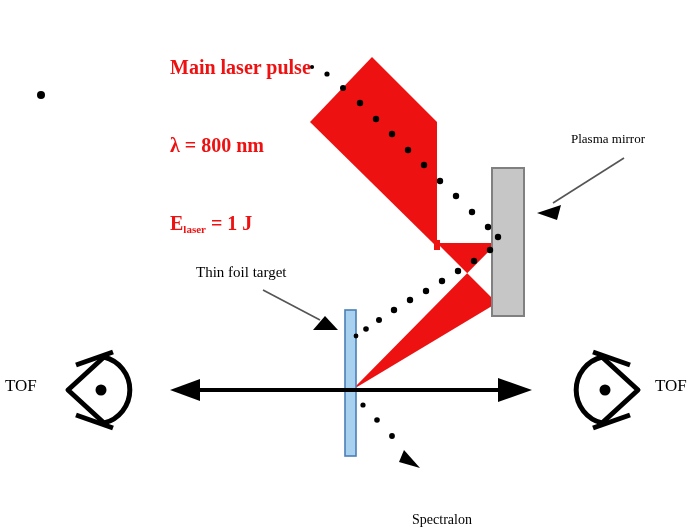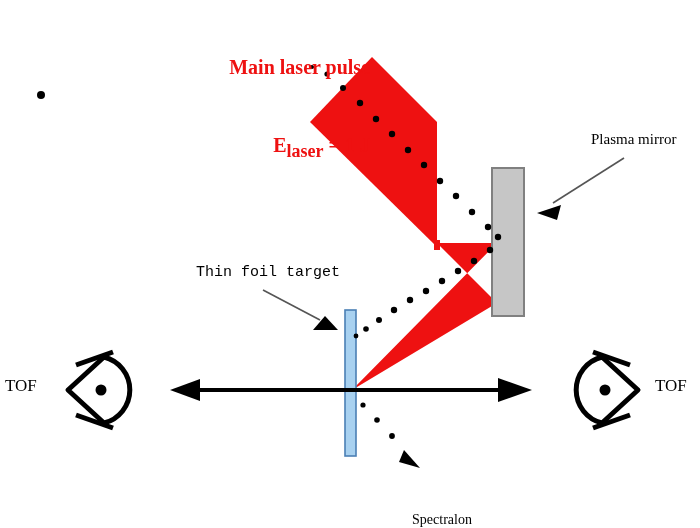--- a/index.html
+++ b/index.html
@@ -27,45 +27,44 @@
     white-space: pre;
     color: #000000;
     font-family: "Liberation Serif", "DejaVu Serif", serif;
   }
 
   
   #laser-caption {
     left: 170px;
     top: 2px;
     width: 200px;
-    text-align: right;
+    text-align: left;
     color: #ee1111;
     font-weight: bold;
     font-size: 20px;
     line-height: 26px;
   }
   #laser-caption .ln {
     display: block;
   }
   #laser-caption .sub {
-    font-size: 18px;
+    font-size: 11px;
     vertical-align: -0.25em;
   }
 
   
   #label-plasma-mirror {
-    left: 591px;
+    left: 571px;
     top: 131px;
-    font-size: 15px;
+    font-size: 13px;
   }
   #label-thin-foil {
     left: 196px;
     top: 264px;
     font-size: 15px;
-    font-family: Liberation Mono, monospace;
   }
   #label-spectralon {
     left: 387px;
     top: 472px;
     width: 110px;
     text-align: center;
     font-size: 14px;
     line-height: 19px;
   }
   #label-tof-left {
@@ -176,20 +175,21 @@
       <path d="M 638,390 L 602,357 A 34,34 0 0 0 602,423 Z" fill="#ffffff" stroke="#000000" stroke-width="5" stroke-linejoin="round"></path>
       <circle cx="605" cy="390" r="5.5" fill="#000000"></circle>
       <line x1="630" y1="365" x2="593" y2="352" stroke="#000000" stroke-width="5"></line>
       <line x1="630" y1="415" x2="593" y2="428" stroke="#000000" stroke-width="5"></line>
     </g>
 
   </svg>
 
   <div class="txt" id="laser-caption">
     <span class="ln">Main laser pulse</span>
+    <span class="ln">λ = 800 nm</span>
     <span class="ln"><span>E</span><span class="sub">laser</span><span> = 1 J</span></span>
   </div>
 
   <div class="txt" id="label-plasma-mirror">Plasma mirror</div>
 
   <div class="txt" id="label-thin-foil">Thin foil target</div>
 
   <div class="txt" id="label-spectralon">
     <span class="cap-line">Spectralon</span>
     

